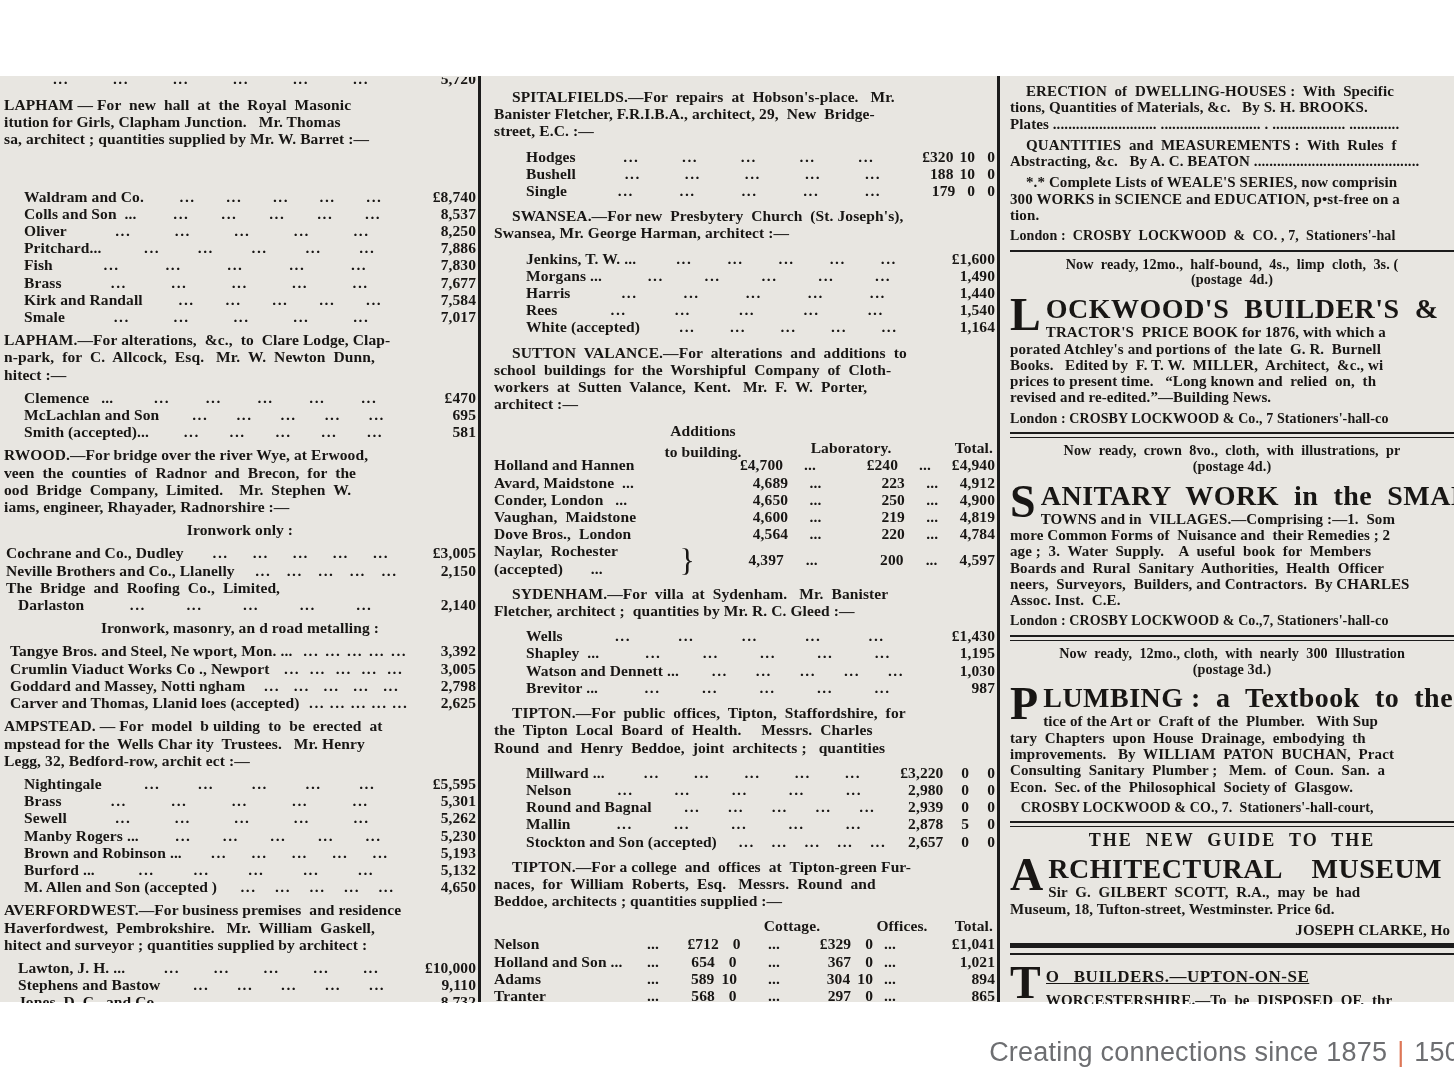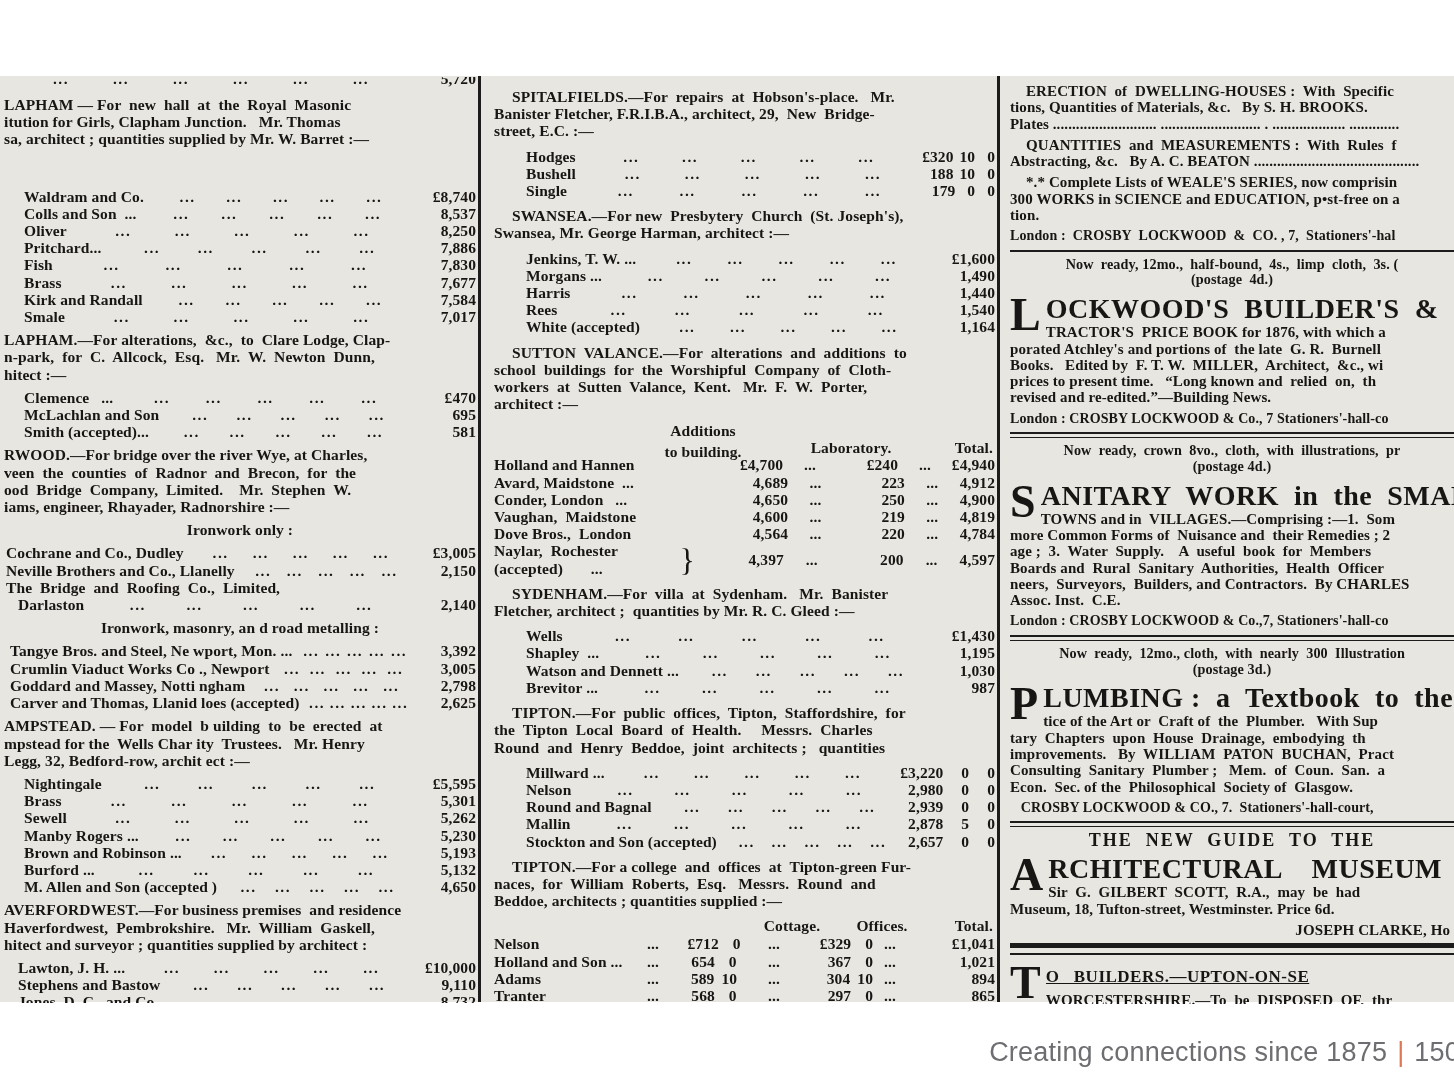--- a/index.html
+++ b/index.html
@@ -39,21 +39,21 @@
   .s-c1{width:90px;text-align:right;white-space:pre;}
   .s-d{width:58px;text-align:center;}
   .s-c2{width:66px;text-align:right;white-space:pre;}
   .s-c3{flex:1;text-align:right;white-space:pre;}
   .brace-row{display:flex;align-items:center;}
   .brace{font-size:32px;font-weight:400;line-height:30px;margin:0 2px 0 0;}
   .brace-names{width:192px;}
   
   .t2-hdr{position:relative;height:18px;}
   .t2-hdr .h1{position:absolute;left:238px;width:120px;text-align:center;}
-  .t2-hdr .h2{position:absolute;left:332px;width:112px;text-align:center;}
+  .t2-hdr .h2{position:absolute;left:352px;width:112px;text-align:center;}
   .t2-hdr .h3{position:absolute;right:2px;width:84px;text-align:right;}
   .t2-name{flex:1;white-space:pre;overflow:hidden;}
   .t2-lead{width:36px;text-align:center;}
   .t2-c1{width:86px;text-align:center;white-space:pre;word-spacing:3px;}
   .t2-d{width:34px;text-align:center;}
   .t2-c2{width:82px;text-align:right;white-space:pre;word-spacing:3px;}
   .t2-c3{width:88px;text-align:right;white-space:pre;}
   
   .pub{white-space:pre;overflow:hidden;font-size:14px;}
   .rule-s{border-top:2px solid var(--rule,#1c1c1c);margin:6px 0 5px 0;}
@@ -222,21 +222,21 @@
               <span>...</span>
               <span>...</span>
               <span>...</span>
               <span>...</span>
               <span>...</span>
             </span>
             <span class="amt">581</span>
           </div>
         </div>
         <div class="entry">
-          <div class="line">RWOOD.—For bridge over the river Wye, at Charles,</div>
+          <div class="line">RWOOD.—For bridge over the river Wye, at Erwood,</div>
           <div class="line">veen  the  counties  of  Radnor  and  Brecon,  for  the</div>
           <div class="line">ood  Bridge  Company,  Limited.    Mr.  Stephen  W.</div>
           <div class="line">iams, engineer, Rhayader, Radnorshire :—</div>
         </div>
         <div class="entry">
           <div class="center">Ironwork  only :</div>
         </div>
         <div class="entry" style="padding-left: 2px;">
           <div class="row">
             <span class="preline">Cochrane and Co., Dudley</span>

